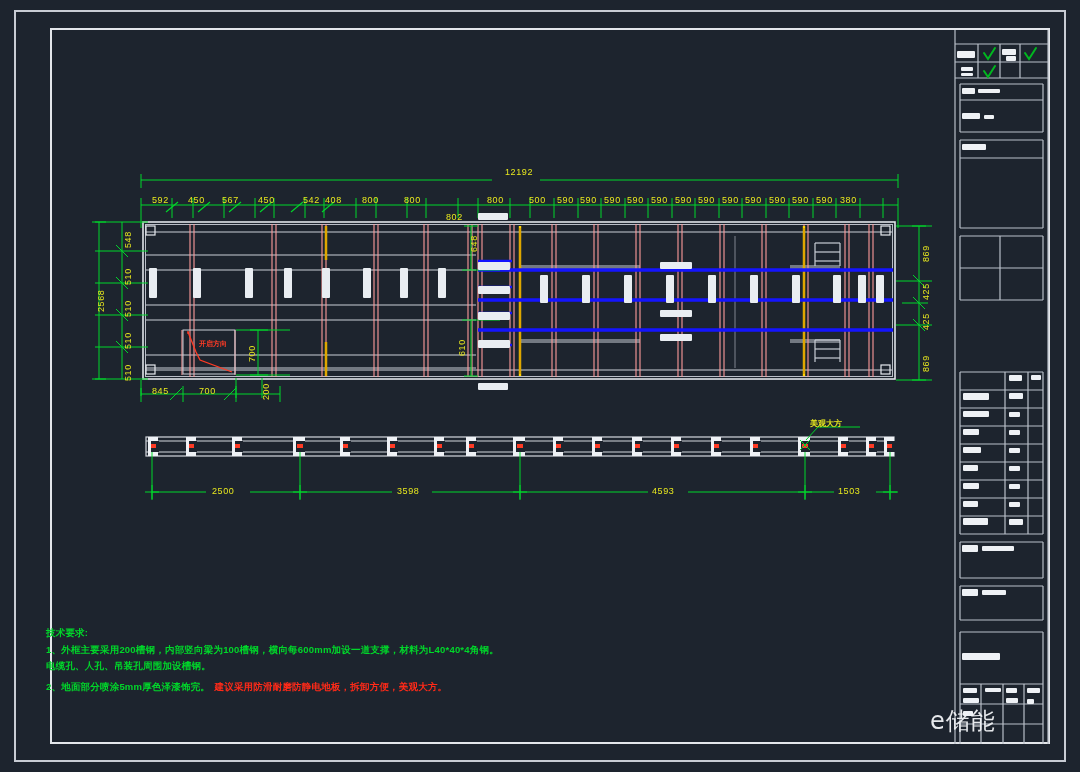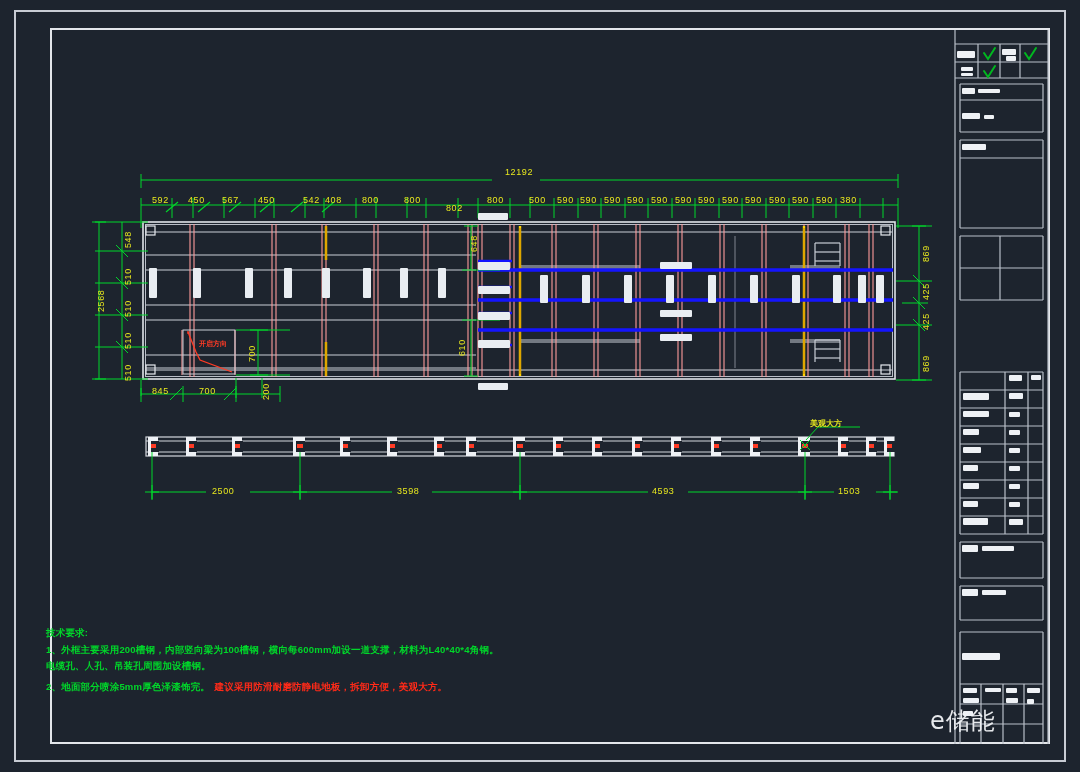--- a/index.html
+++ b/index.html
@@ -355,21 +355,21 @@
 
   <div class="lyr">
     <div class="dim" style="left:152px; top:196px;">592</div>
     <div class="dim" style="left:188px; top:196px;">450</div>
     <div class="dim" style="left:222px; top:196px;">567</div>
     <div class="dim" style="left:258px; top:196px;">450</div>
     <div class="dim" style="left:291px; top:196px;margin-left:12px;">542</div>
     <div class="dim" style="left:325px; top:196px;">408</div>
     <div class="dim" style="left:362px; top:196px;">800</div>
     <div class="dim" style="left:404px; top:196px;">800</div>
-    <div class="dim" style="left:446px; top:204px;">802</div>
+    <div class="dim" style="left:446px; top:213px;">802</div>
     <div class="dim" style="left:487px; top:196px;">800</div>
     <div class="dim" style="left:529px; top:196px;">500</div>
     <div class="dim" style="left:557px; top:196px;">590</div>
     <div class="dim" style="left:580px; top:196px;">590</div>
     <div class="dim" style="left:604px; top:196px;">590</div>
     <div class="dim" style="left:627px; top:196px;">590</div>
     <div class="dim" style="left:651px; top:196px;">590</div>
     <div class="dim" style="left:675px; top:196px;">590</div>
     <div class="dim" style="left:698px; top:196px;">590</div>
     <div class="dim" style="left:722px; top:196px;">590</div>

